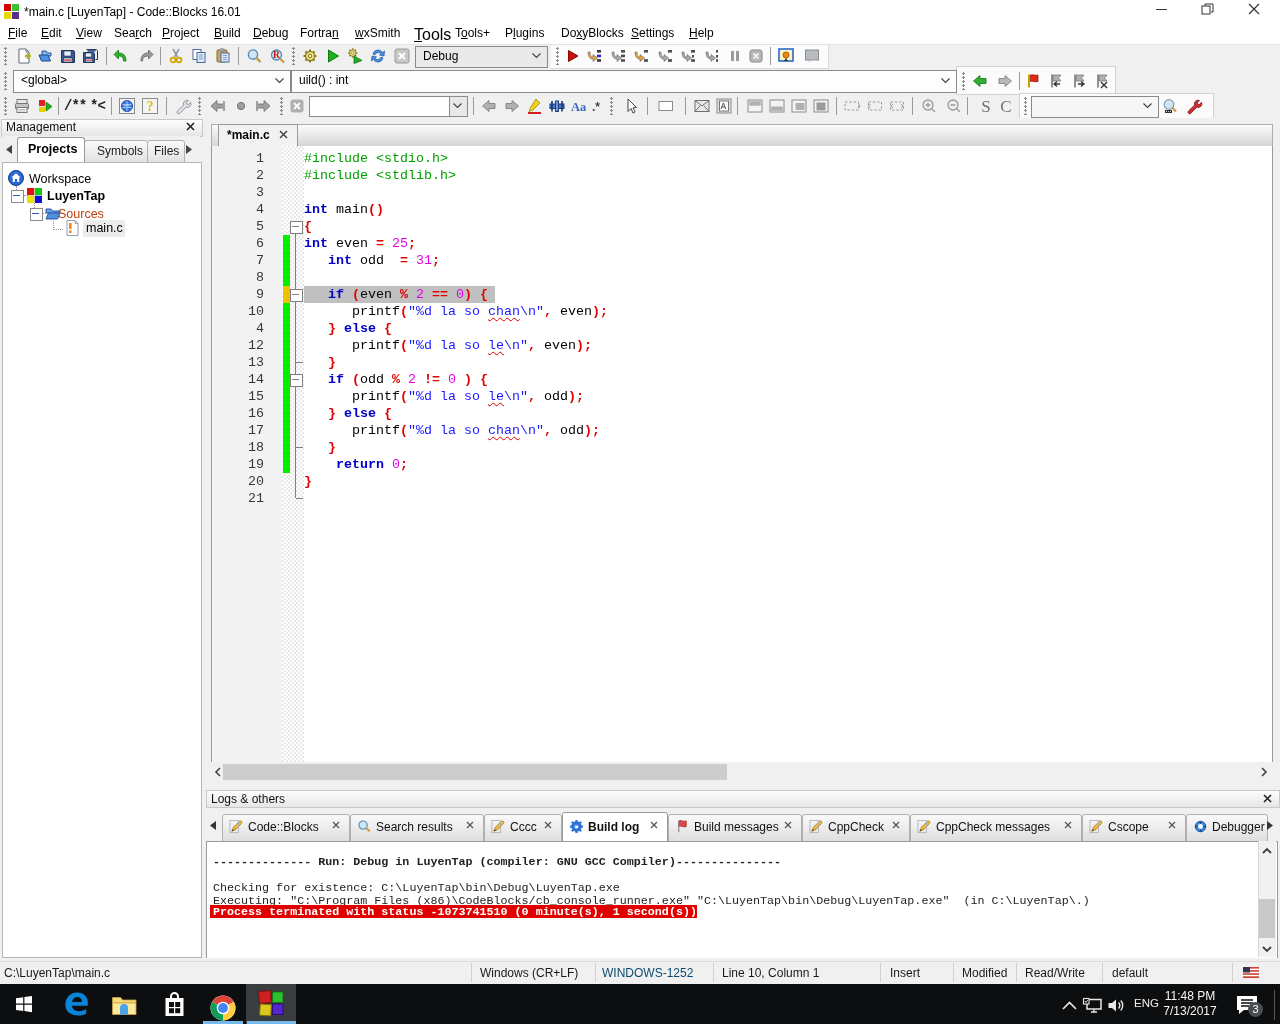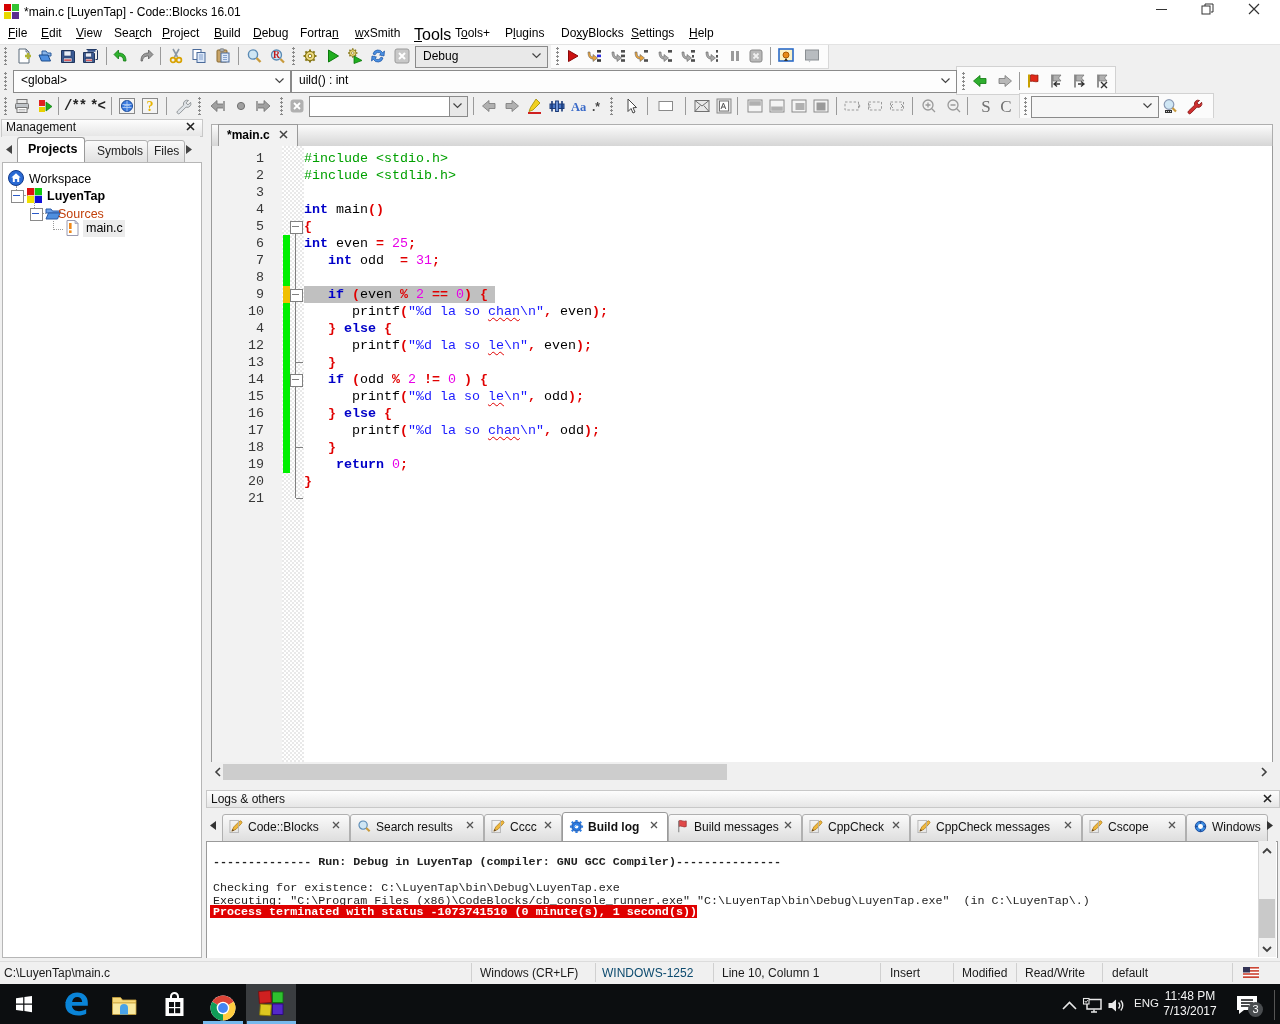--- a/index.html
+++ b/index.html
@@ -626,21 +626,21 @@
 <div class="abs" style="left:1108px;top:820px;font-size:12px;font-weight:normal;color:#111;">Cscope</div>
 <svg style="left:1168px;top:821px" width="8" height="8" viewBox="0 0 8 8">
       <path d="M1 1 L7 7 M7 1 L1 7" stroke="#555" stroke-width="1.3"></path>
     </svg>
 <div class="abs" style="left:1186px;top:814px;width:80px;height:26px;background:linear-gradient(#fafafa,#dedede);border:1px solid #b0b0b0;border-radius:3px 3px 0 0;"></div>
 <svg style="left:1193px;top:819px" width="15" height="15" viewBox="0 0 16 16">
       <circle cx="8" cy="8" r="5.6" fill="#3a8ae0" stroke="#1a4a9a"></circle>
       <circle cx="8" cy="8" r="2.6" fill="#fff"></circle>
       <path d="M8 2.4 V5 M8 11 V13.6 M2.4 8 H5 M11 8 H13.6" stroke="#1a4a9a" stroke-width="1.4"></path>
     </svg>
-<div class="abs" style="left:1212px;top:820px;font-size:12px;font-weight:normal;color:#111;">Windows</div>
+<div class="abs" style="left:1212px;top:820px;font-size:12px;font-weight:normal;color:#111;">Debugger</div>
 <svg style="left:1266px;top:821px" width="8" height="9" viewBox="0 0 8 9">
       <path d="M1 0 L7 4.5 L1 9 Z" fill="#333"></path>
     </svg>
   </div>
 
 <div class="abs" style="left:206px;top:841px;width:1070px;height:116px;background:#ffffff;border:1px solid #9a9a9a;"></div>
 <div id="logtext" class="abs mono" style="left:213px;top:856px;font-size:11.7px;line-height:13px;color:#222;white-space:pre;"><b>-------------- Run: Debug in LuyenTap (compiler: GNU GCC Compiler)---------------</b>
 
 Checking for existence: C:\LuyenTap\bin\Debug\LuyenTap.exe
 Executing: "C:\Program Files (x86)\CodeBlocks/cb_console_runner.exe" "C:\LuyenTap\bin\Debug\LuyenTap.exe"  (in C:\LuyenTap\.)

